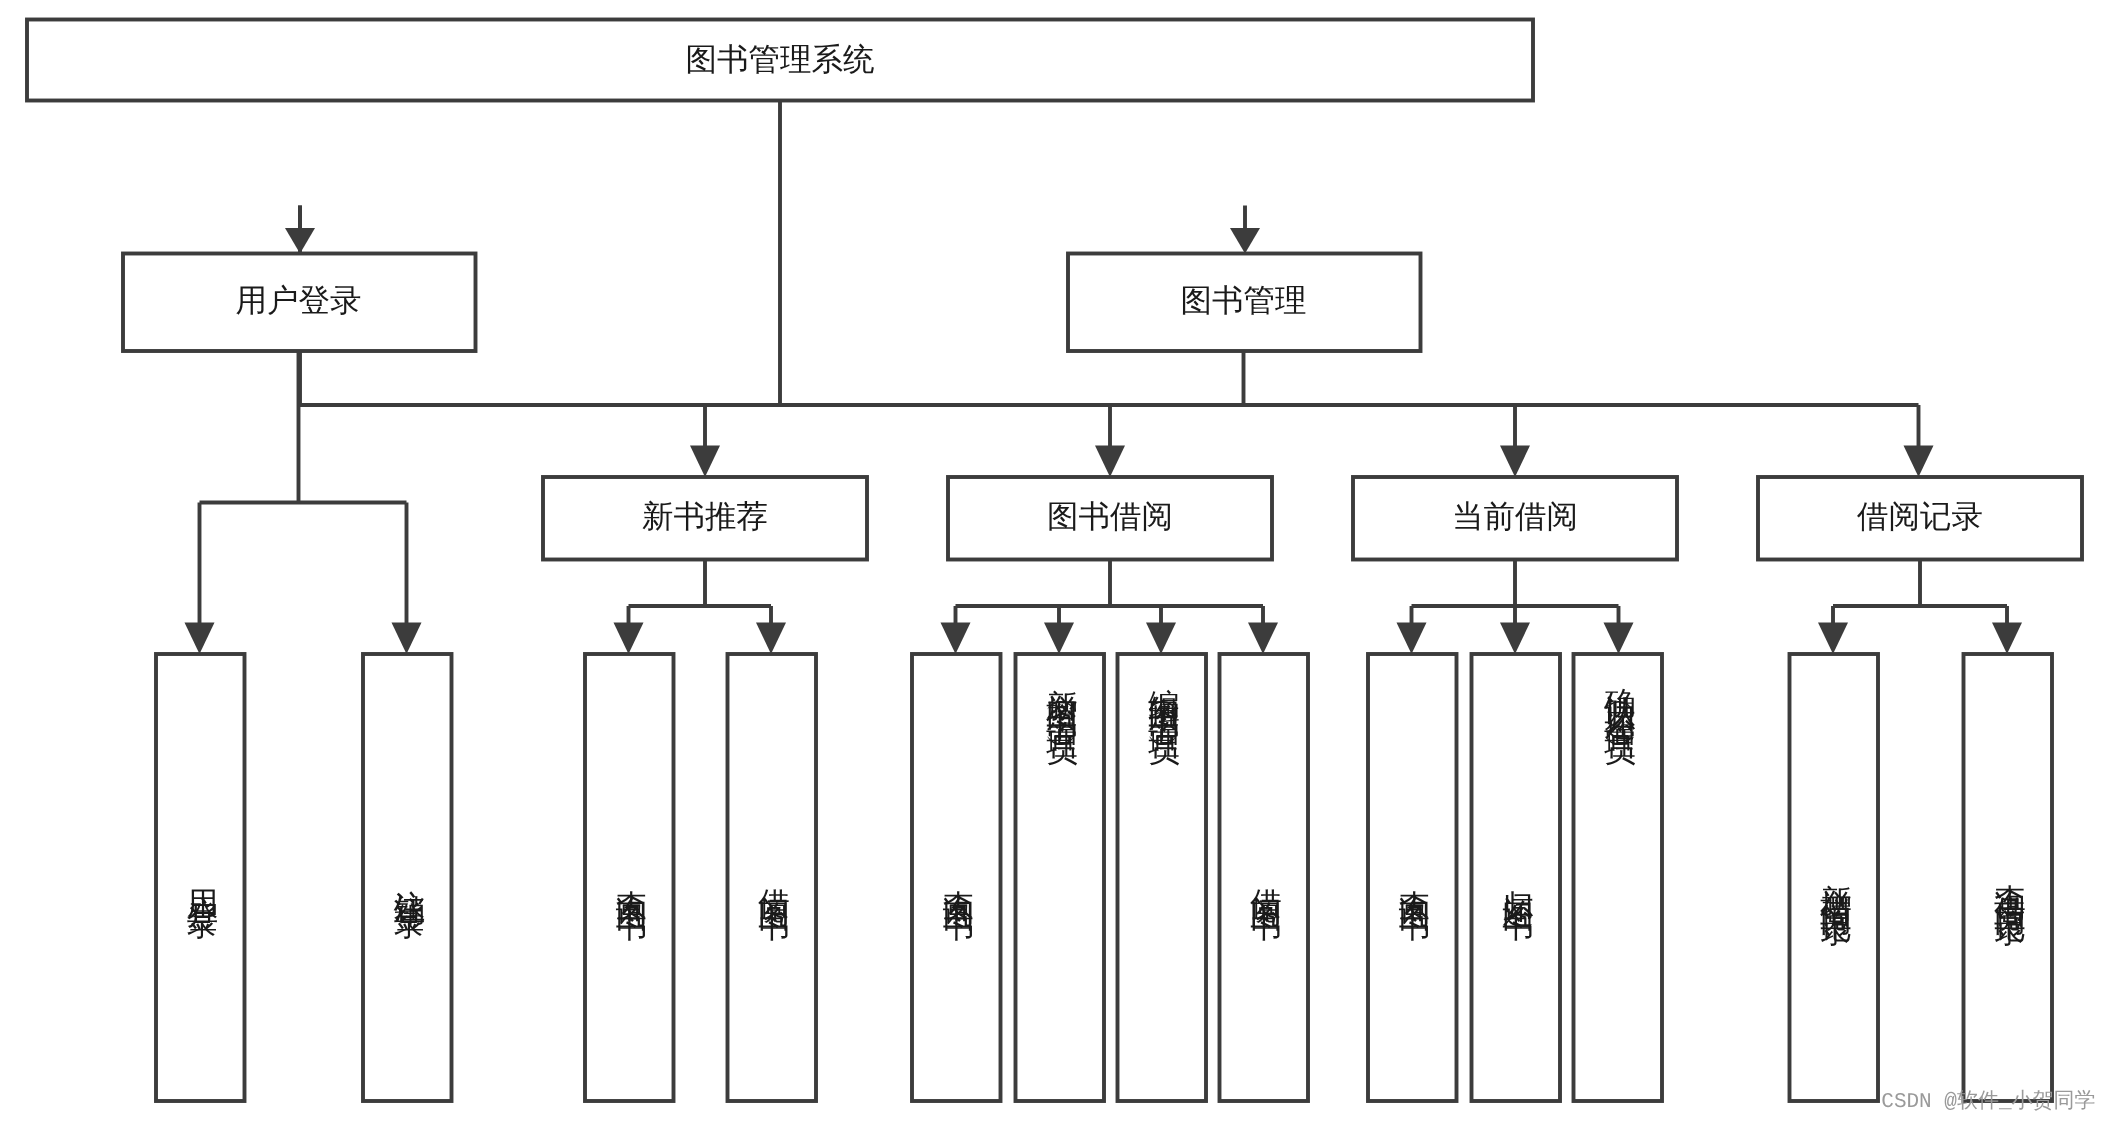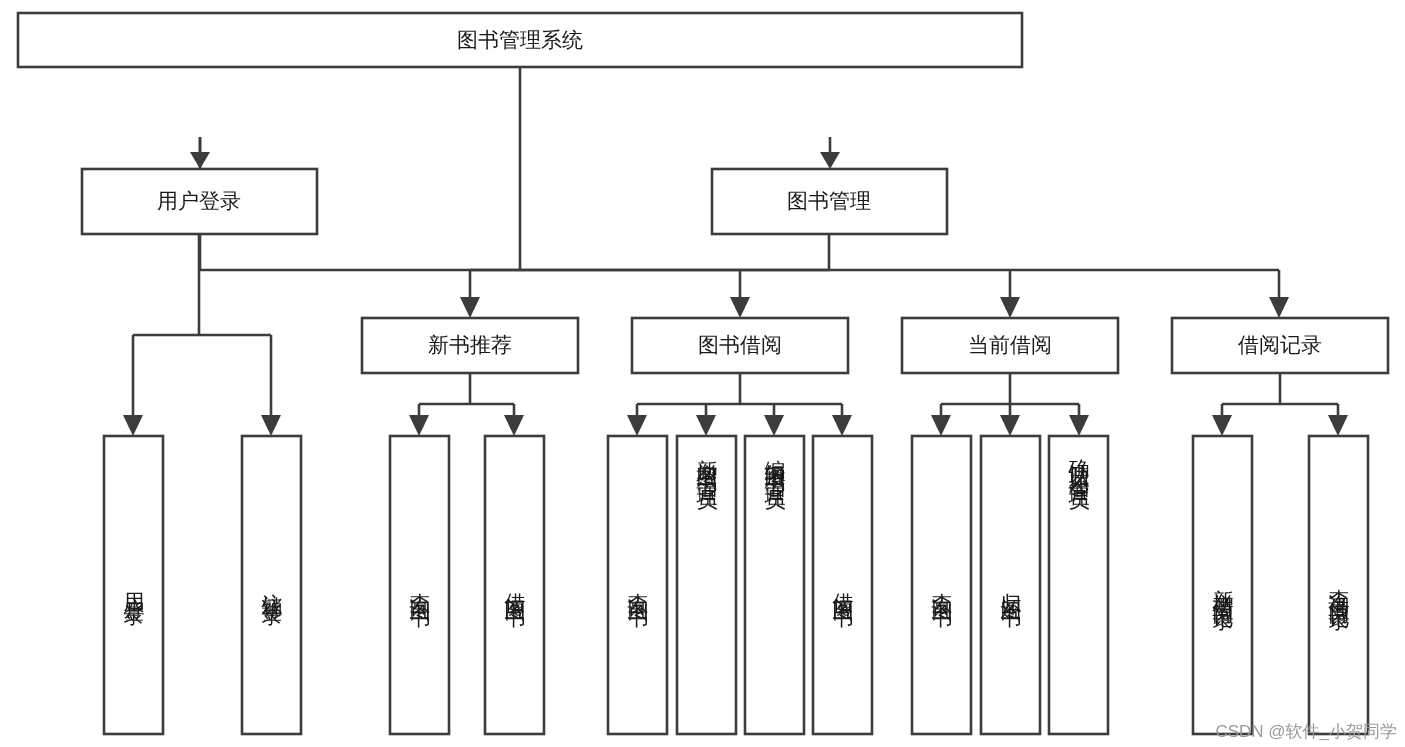--- a/index.html
+++ b/index.html
@@ -64,22 +64,22 @@
     line-height: 1.28;
     letter-spacing: 4.5px;
     color: #1a1a1a;
     white-space: nowrap;
     text-align: center;
   }
   .watermark {
     position: absolute;
     right: 8px;
     bottom: 4px;
-    font-family: Liberation Sans, sans-serif;
-    font-size: 17px;
+    font-family: Liberation Mono, monospace;
+    font-size: 14px;
     color: #9a9a9a;
     white-space: nowrap;
     pointer-events: none;
   }
 </style>
 </head>
 <body>
 
 <div id="diagram-root">
 

